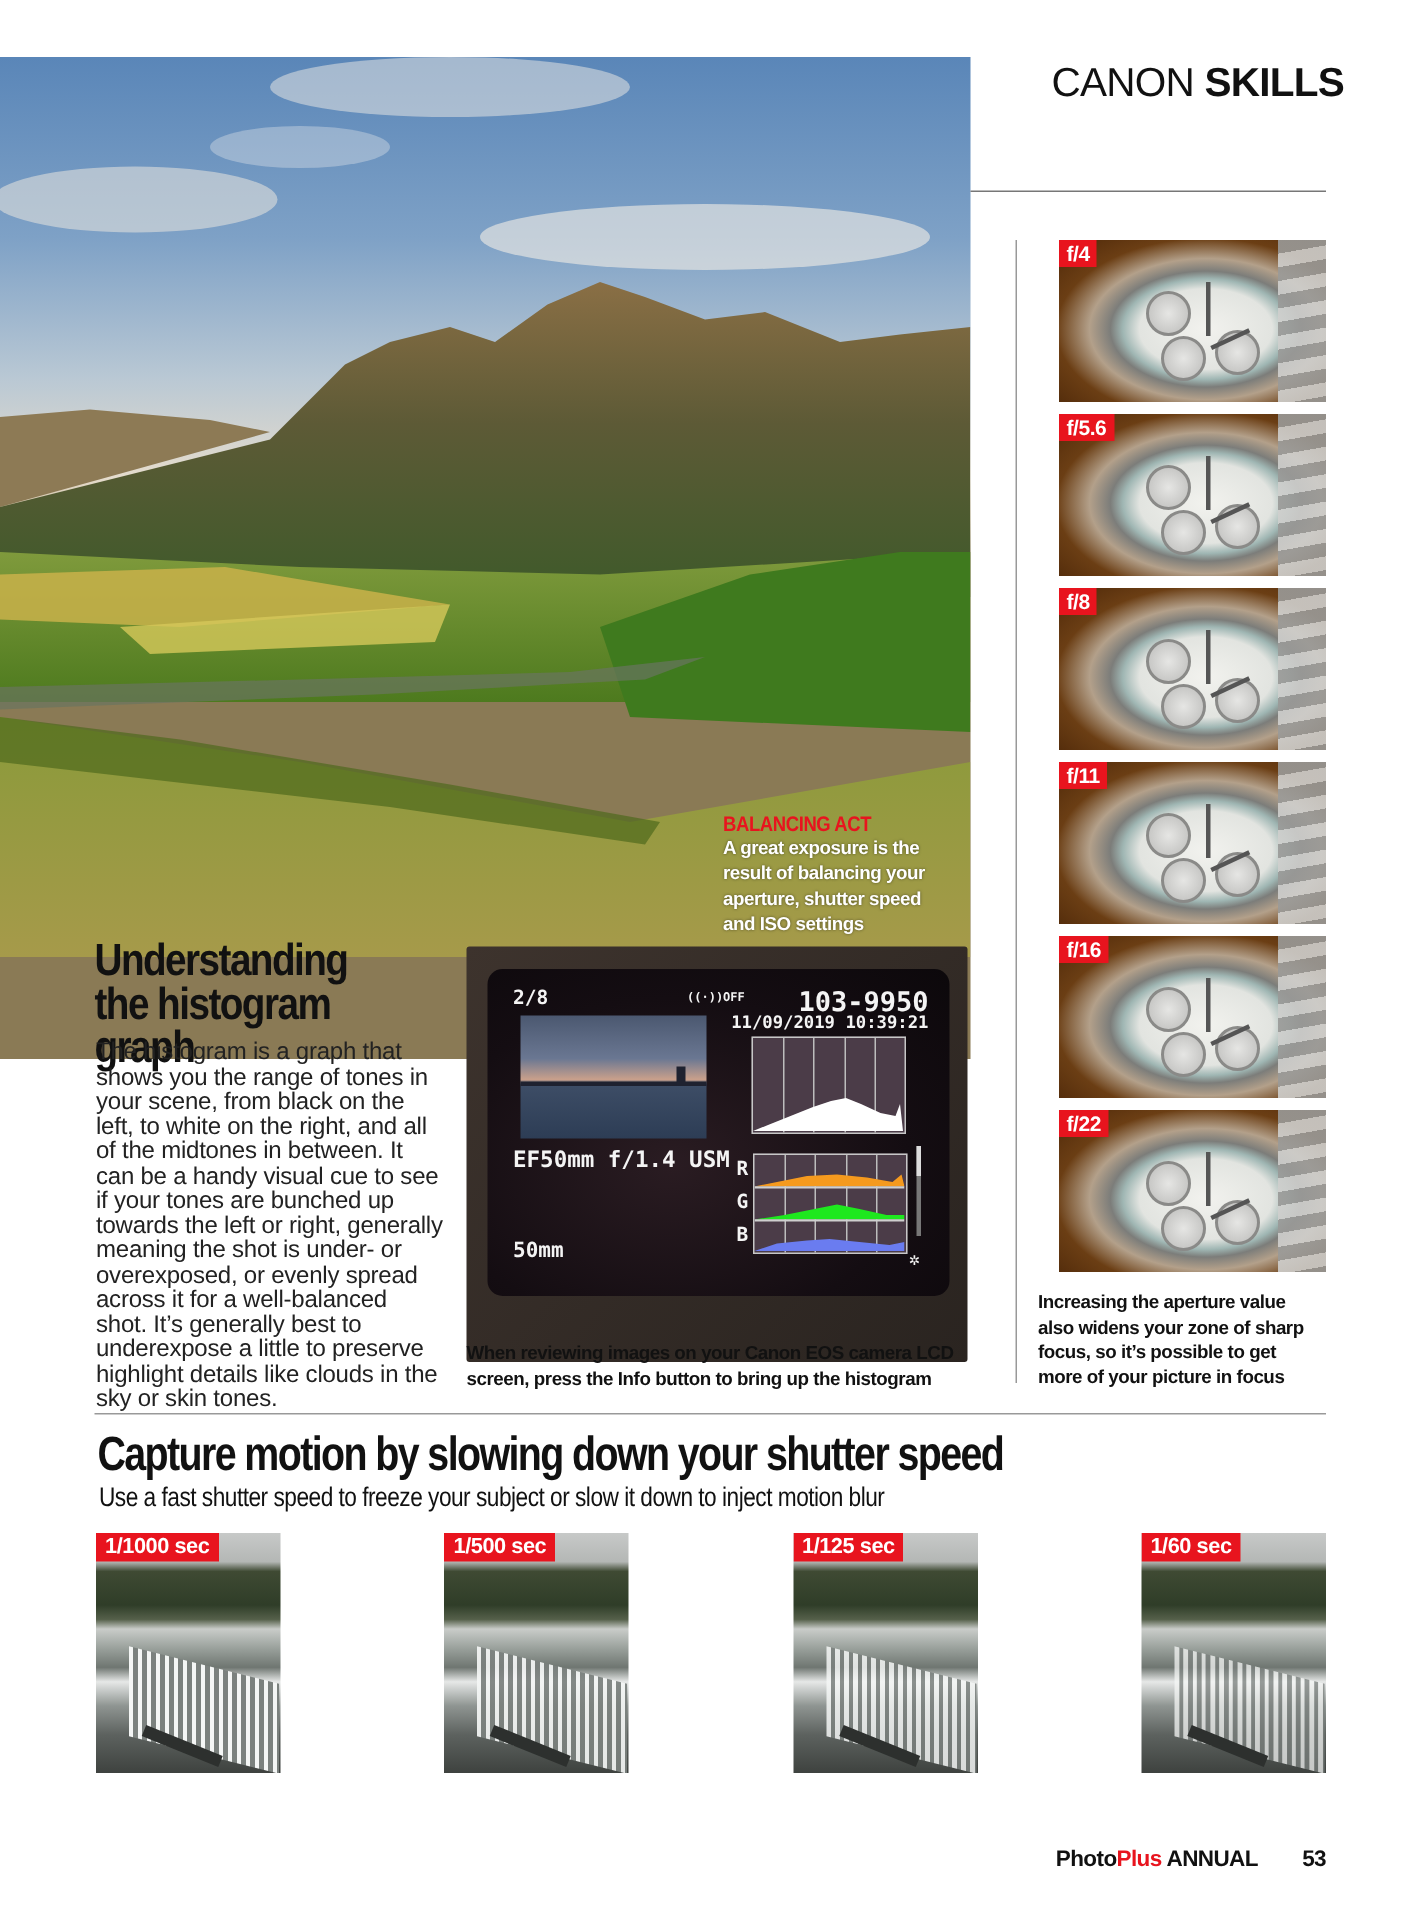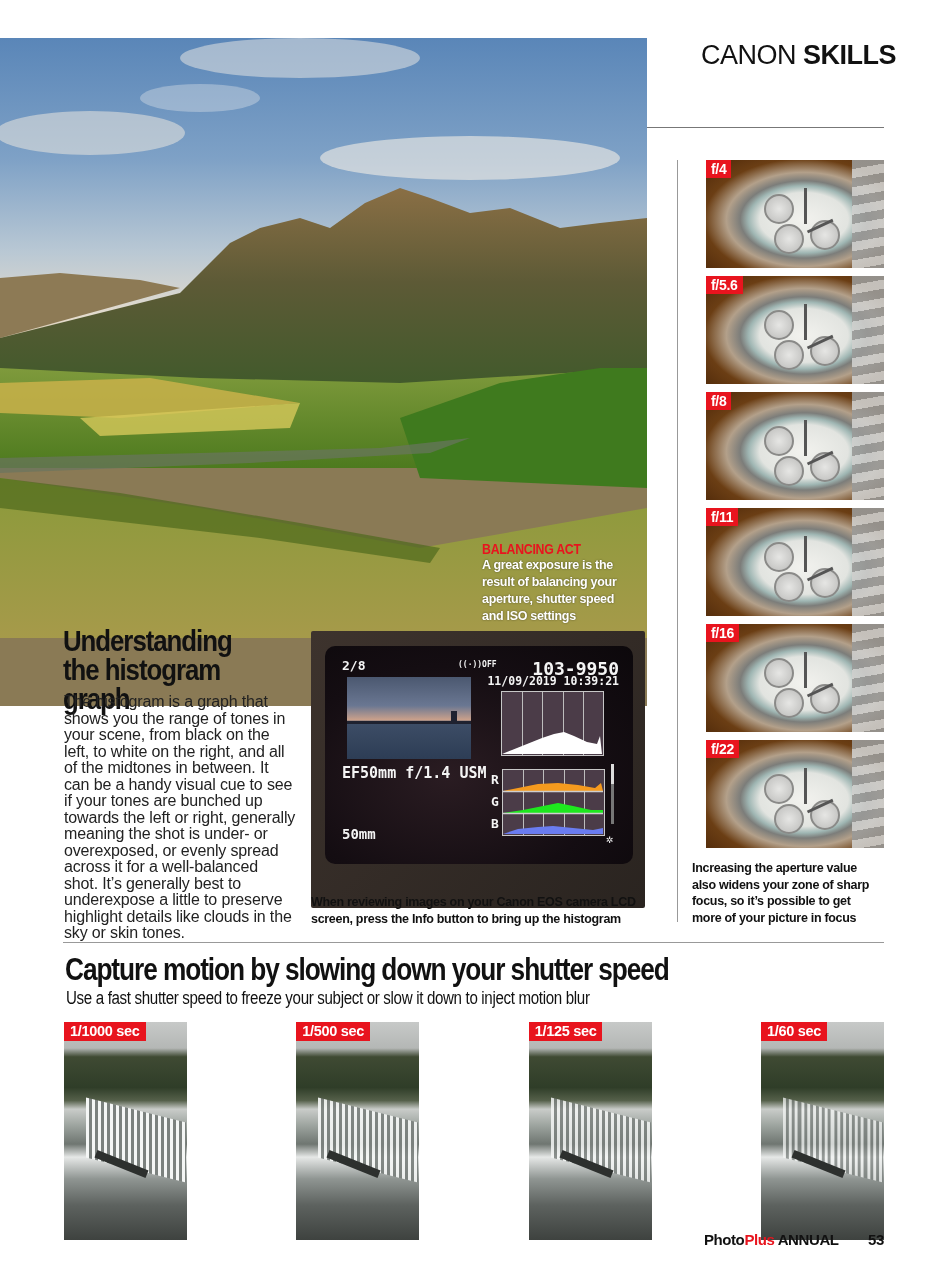--- a/index.html
+++ b/index.html
@@ -98,21 +98,21 @@
   .ss-title {
     position: absolute; left: 65px; top: 951px; font-size: 32px; font-weight: bold; letter-spacing: -1.3px; color: #111;
     transform: scaleX(0.82); transform-origin: left; white-space: nowrap;
   }
   .ss-subtitle {
     position: absolute; left: 66px; top: 988px; font-size: 18px; color: #111; letter-spacing: -0.4px;
     transform: scaleX(0.84); transform-origin: left; white-space: nowrap;
   }
   .ss-row { position: absolute; left: 64px; top: 1022px; width: 820px; height: 182px; display: flex; justify-content: space-between; }
   .ss-tile {
-    position: relative; width: 123px; height: 218px; overflow: hidden;
+    position: relative; width: 123px; height: 160px; overflow: hidden;
     background: linear-gradient(180deg, #c7c9c8 0%, #b4b7b5 12%, #3f4a33 16%, #2f3d28 30%, #55604a 36%, #c9ccc9 40%, #9aa19c 48%, #6f7671 56%, #e6e8e7 62%, #8f9592 72%, #5d625f 84%, #3e423f 100%);
     text-decoration: underline;
   }
   .ss-tile .falls { position: absolute; left: 22px; top: 88px; width: 100px; height: 60px; transform: skewY(14deg);
     background: repeating-linear-gradient(90deg, #f4f6f5 0 3px, #7b817e 3px 6px); }
   .ss-tile .ledge { position: absolute; left: 30px; top: 138px; width: 55px; height: 8px; background: #2d302e; transform: rotate(22deg); }
   .ss-label { font-size: 14.5px; line-height: 19px; padding: 0 6px; }
 
   
   .footer { position: absolute; right: 64px; top: 1231px; font-size: 15px; font-weight: bold; letter-spacing: -0.4px; color: #111; white-space: nowrap; }

